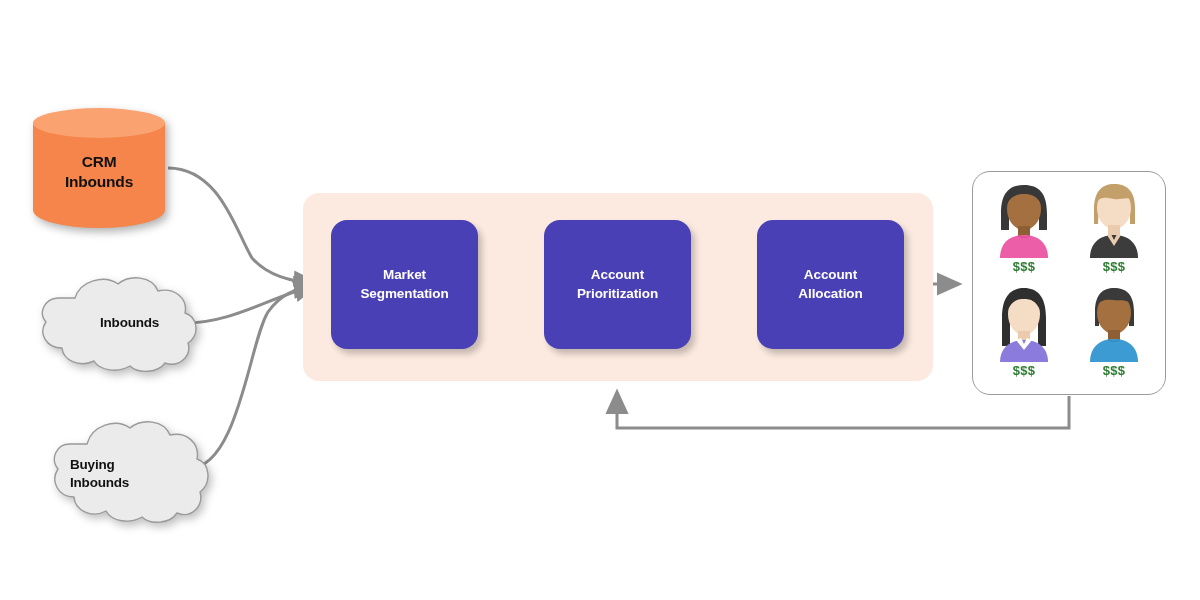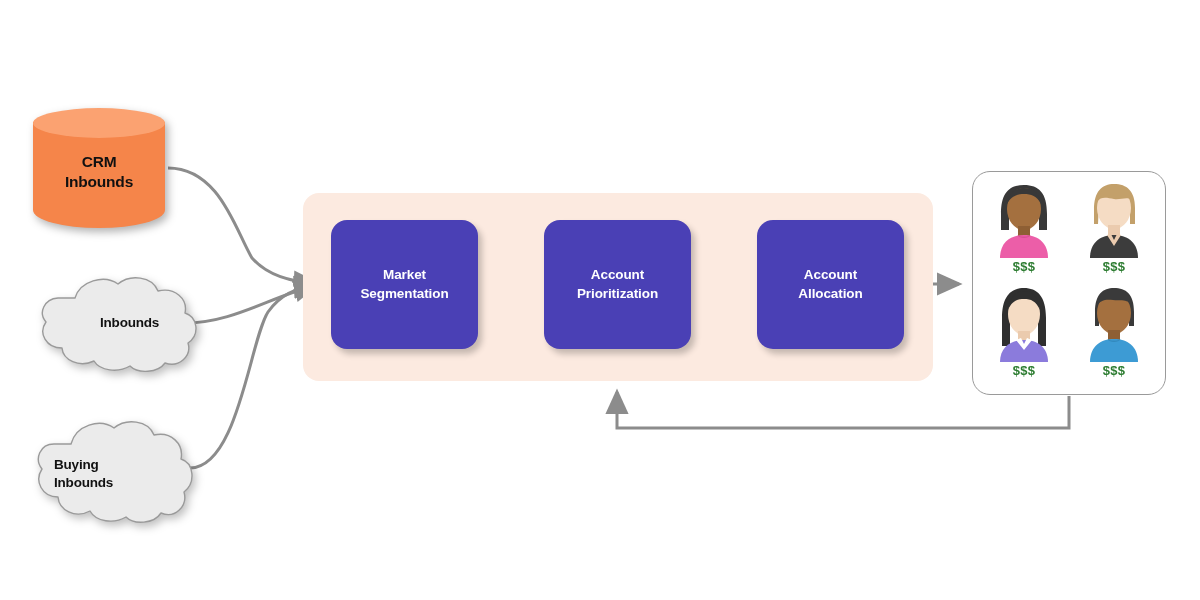--- a/index.html
+++ b/index.html
@@ -75,21 +75,21 @@
     position: absolute;
     font-size: 13.5px;
     font-weight: bold;
     color: #111111;
     line-height: 1.32;
     text-align: left;
     letter-spacing: -0.2px;
   }
   #cloud-inbounds { left: 28px; top: 272px; width: 176px; height: 102px; }
   #cloud-inbounds .cloud-label { left: 36px; top: 42px; width: 120px; margin-left: 36px; }
-  #cloud-buying { left: 24px; top: 414px; width: 176px; height: 112px; }
+  #cloud-buying { left: 40px; top: 414px; width: 176px; height: 112px; }
   #cloud-buying .cloud-label { left: 30px; top: 42px; width: 120px; }
 
   
   #pipeline {
     position: absolute;
     left: 303px;
     top: 193px;
     width: 630px;
     height: 188px;
     background: #FCEAE0;

